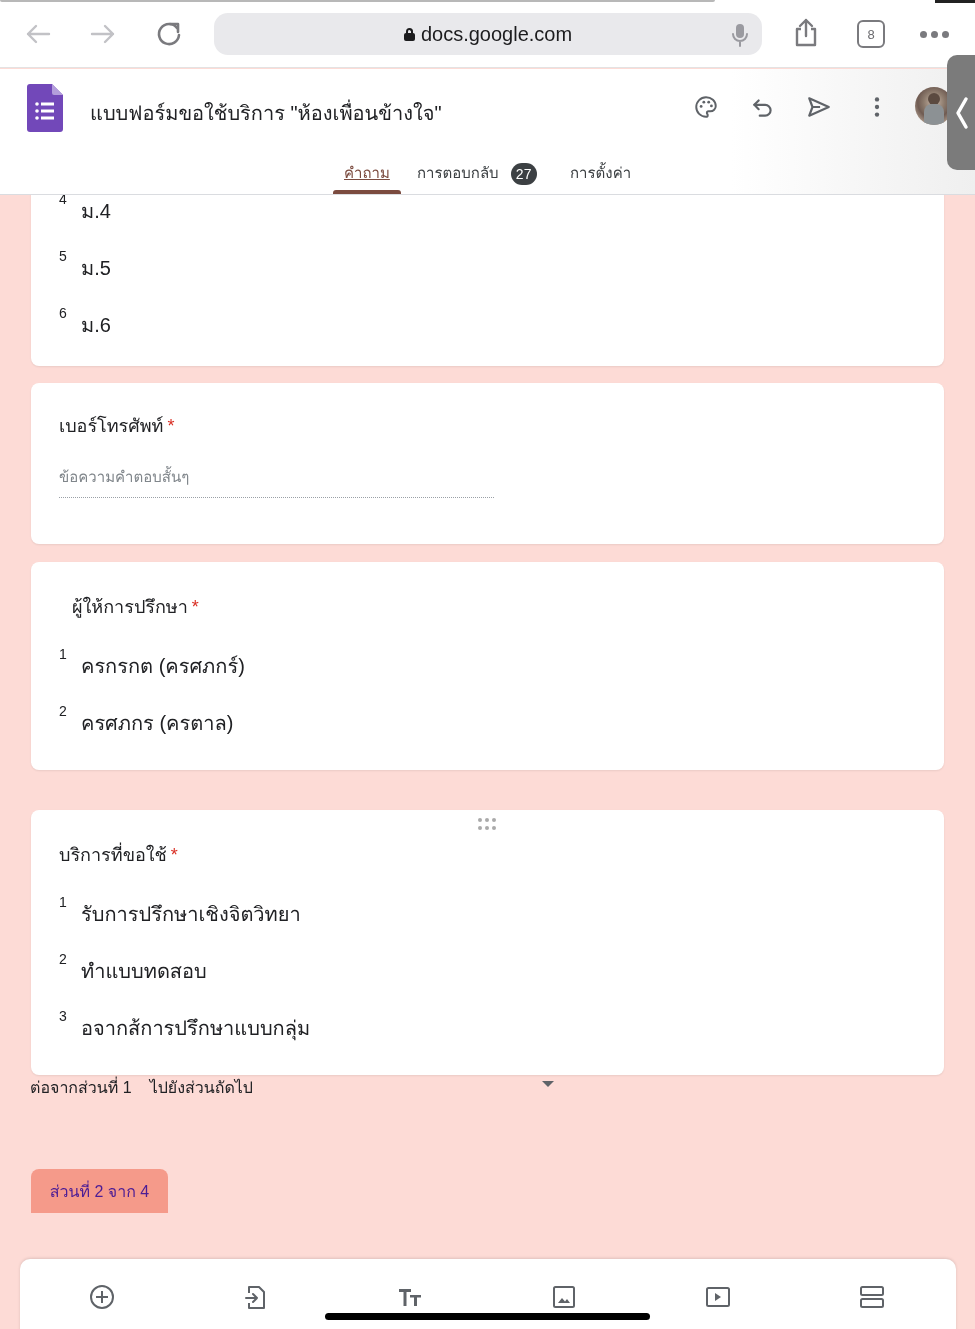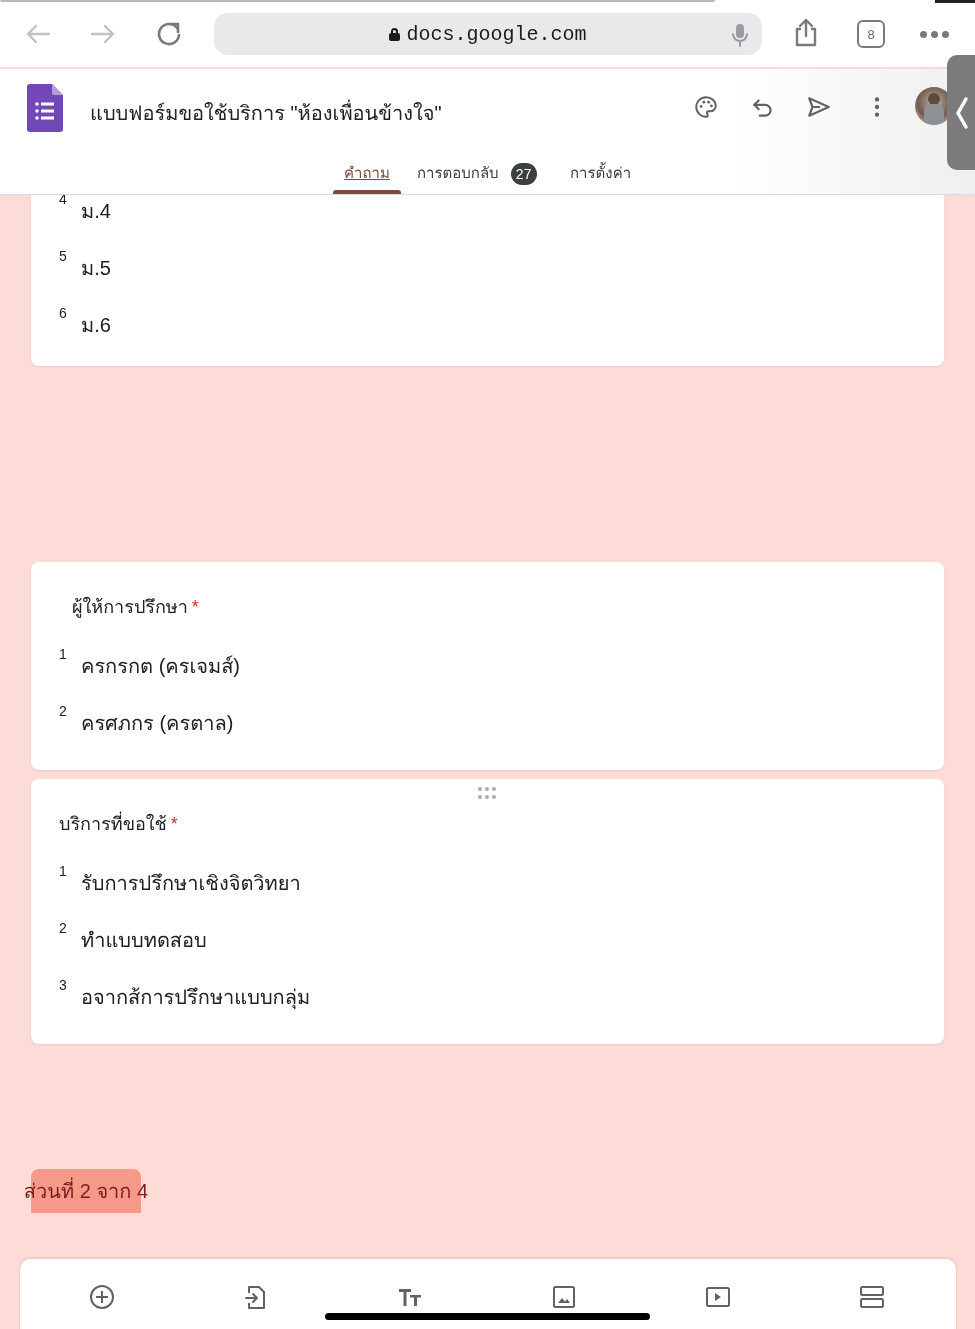--- a/index.html
+++ b/index.html
@@ -5,21 +5,21 @@
   * { box-sizing: border-box; margin: 0; padding: 0; }
   html, body { width: 975px; height: 1329px; overflow: hidden; }
   body { font-family: "Liberation Sans", "DejaVu Sans", sans-serif; background: #fddbd6; position: relative; color: #202124; }
 
   
   .safari-bar { position: absolute; top: 0; left: 0; width: 975px; height: 68px; background: #ffffff; border-bottom: 1px solid #e3e3e3; }
   .safari-topline { position: absolute; top: 0; left: 0; width: 715px; height: 2px; background: #b8b8b8; border-radius: 0 0 2px 2px; }
   .safari-topline2 { position: absolute; top: 0; right: 0; width: 40px; height: 3px; background: #222; }
   .nav-btn { position: absolute; top: 16px; width: 36px; height: 36px; display: flex; align-items: center; justify-content: center; cursor: pointer; }
   .nav-btn svg { width: 30px; height: 30px; }
-  .url-bar { position: absolute; left: 214px; top: 13px; width: 548px; height: 42px; background: #e9e9ec; border-radius: 14px; display: flex; align-items: center; justify-content: center; font-family: Liberation Mono, monospace; }
+  .url-bar { position: absolute; left: 214px; top: 13px; width: 548px; height: 42px; background: #e9e9ec; border-radius: 14px; display: flex; align-items: center; justify-content: center; }
   .url-text { font-size: 20px; color: #1c1c1e; display: flex; align-items: center; gap: 6px; }
   .lock-icon { width: 11px; height: 13px; position: relative; display: inline-block; }
   .lock-icon::before { content: ""; position: absolute; left: 2px; top: 0; width: 7px; height: 8px; border: 2px solid #1c1c1e; border-bottom: none; border-radius: 4px 4px 0 0; box-sizing: border-box; }
   .lock-icon::after { content: ""; position: absolute; left: 0; top: 5px; width: 11px; height: 8px; background: #1c1c1e; border-radius: 2px; }
   .mic-icon { position: absolute; right: 12px; top: 10px; width: 20px; height: 24px; }
   .tabs-count { position: absolute; left: 857px; top: 20px; width: 28px; height: 28px; border: 2.5px solid #7a7a7e; border-radius: 6px; display: flex; align-items: center; justify-content: center; font-size: 13px; color: #6b6b6f; cursor: pointer; }
   .more-dots { position: absolute; left: 920px; top: 31px; display: flex; gap: 4px; cursor: pointer; }
   .more-dots span { width: 7px; height: 7px; background: #7a7a7e; border-radius: 50%; display: block; }
 
   
@@ -49,21 +49,21 @@
   .opt-num { font-size: 14px; color: #202124; width: 22px; margin-top: -4px; }
   .opt-label { font-size: 20px; color: #202124; }
   .short-answer { position: absolute; left: 28px; top: 82px; width: 435px; border-bottom: 1px dotted #9aa0a6; padding-bottom: 8px; font-size: 15px; color: #80868b; }
   .drag-handle { position: absolute; left: 447px; top: 8px; width: 20px; height: 12px; display: grid; grid-template-columns: repeat(3, 4px); gap: 3px 3px; cursor: grab; }
   .drag-handle span { width: 4px; height: 4px; border-radius: 50%; background: #aaa; display: block; }
 
   .after-section { position: absolute; left: 30px; top: 880px; width: 530px; font-size: 16px; color: #202124; white-space: nowrap; }
   .after-section .dest { margin-left: 18px; }
   .dropdown-arrow { position: absolute; left: 512px; top: 6px; width: 0; height: 0; border-left: 6px solid transparent; border-right: 6px solid transparent; border-top: 6px solid #5f6368; cursor: pointer; }
 
-  .section-badge { position: absolute; left: 31px; top: 974px; width: 110px; height: 44px; background: #f59a8a; border-radius: 8px 8px 0 0; display: flex; align-items: center; justify-content: center; font-size: 20px; color: #7f1d1d; white-space: nowrap; }
+  .section-badge { position: absolute; left: 31px; top: 974px; width: 137px; height: 44px; background: #f59a8a; border-radius: 8px 8px 0 0; display: flex; align-items: center; justify-content: center; font-size: 16px; color: #4c1d95; white-space: nowrap; }
   .section-card { position: absolute; left: 31px; top: 1017px; width: 913px; height: 80px; background: #fff; border-radius: 0 8px 0 0; }
   .section-title { position: absolute; left: 28px; top: 24px; font-size: 18px; color: #202124; white-space: nowrap; }
   .collapse-icon { position: absolute; left: 806px; top: 28px; width: 16px; height: 12px; cursor: pointer; }
   .section-more { position: absolute; left: 864px; top: 30px; display: flex; flex-direction: column; gap: 3px; cursor: pointer; }
   .section-more span { width: 5px; height: 5px; border-radius: 50%; background: #5f6368; display: block; }
 
   
   .toolbar { position: absolute; left: 20px; top: 1259px; width: 936px; height: 80px; background: #fff; border-radius: 10px 10px 0 0; box-shadow: 0 -1px 3px rgba(0,0,0,0.12); }
   .tool-btn { position: absolute; top: 22px; width: 32px; height: 32px; display: flex; align-items: center; justify-content: center; cursor: pointer; }
   .tool-btn svg { width: 26px; height: 26px; }
@@ -182,36 +182,42 @@
     <div class="opt" style="top:77px;">
       <span class="opt-num">5</span>
       <span class="opt-label">ม.5</span>
     </div>
     <div class="opt" style="top:134px;">
       <span class="opt-num">6</span>
       <span class="opt-label">ม.6</span>
     </div>
   </div>
 
+  <div class="card" style="top:188px; height:161px;">
+    <div class="q-title" style="top:28px;">
+      <span>เบอร์โทรศัพท์</span><span class="req">*</span>
+    </div>
+    <div class="short-answer">ข้อความคำตอบสั้นๆ</div>
+  </div>
 
   <div class="card" style="top:367px; height:208px;">
     <div class="q-title" style="top:30px;margin-left:13px;">
       <span>ผู้ให้การปรึกษา</span><span class="req">*</span>
     </div>
     <div class="opt" style="top:88px;">
       <span class="opt-num">1</span>
-      <span class="opt-label">ครกรกต (ครเจมส์)</span>
+      <span class="opt-label">ครกรกต (ครศภกร์)</span>
     </div>
     <div class="opt" style="top:145px;">
       <span class="opt-num">2</span>
       <span class="opt-label">ครศภกร (ครตาล)</span>
     </div>
   </div>
 
-  <div class="card" style="top:584px; height:265px;">
+  <div class="card" style="top:615px; height:265px;">
     <div class="drag-handle">
       <span></span>
         <span></span>
         <span></span>
         <span></span>
         <span></span>
         <span></span>
     </div>
     <div class="q-title" style="top:30px;">
       <span>บริการที่ขอใช้</span><span class="req">*</span>
@@ -223,20 +229,24 @@
     <div class="opt" style="top:145px;">
       <span class="opt-num">2</span>
       <span class="opt-label">ทำแบบทดสอบ</span>
     </div>
     <div class="opt" style="top:202px;">
       <span class="opt-num">3</span>
       <span class="opt-label">อจากส้การปรึกษาแบบกลุ่ม</span>
     </div>
   </div>
 
+  <div class="after-section">
+    <span>ต่อจากส่วนที่ 1</span><span class="dest">ไปยังส่วนถัดไป</span>
+    <span class="dropdown-arrow"></span>
+  </div>
 
   <div class="section-badge">ส่วนที่ 2 จาก 4</div>
 </div>
 
 <div class="toolbar">
   <div class="tool-btn" style="left:66px;">
     <svg viewBox="0 0 26 26">
         <circle cx="13" cy="13" r="11" fill="none" stroke="#5f6368" stroke-width="2"></circle>
         <path d="M13 7v12M7 13h12" stroke="#5f6368" stroke-width="2"></path>
       </svg>

